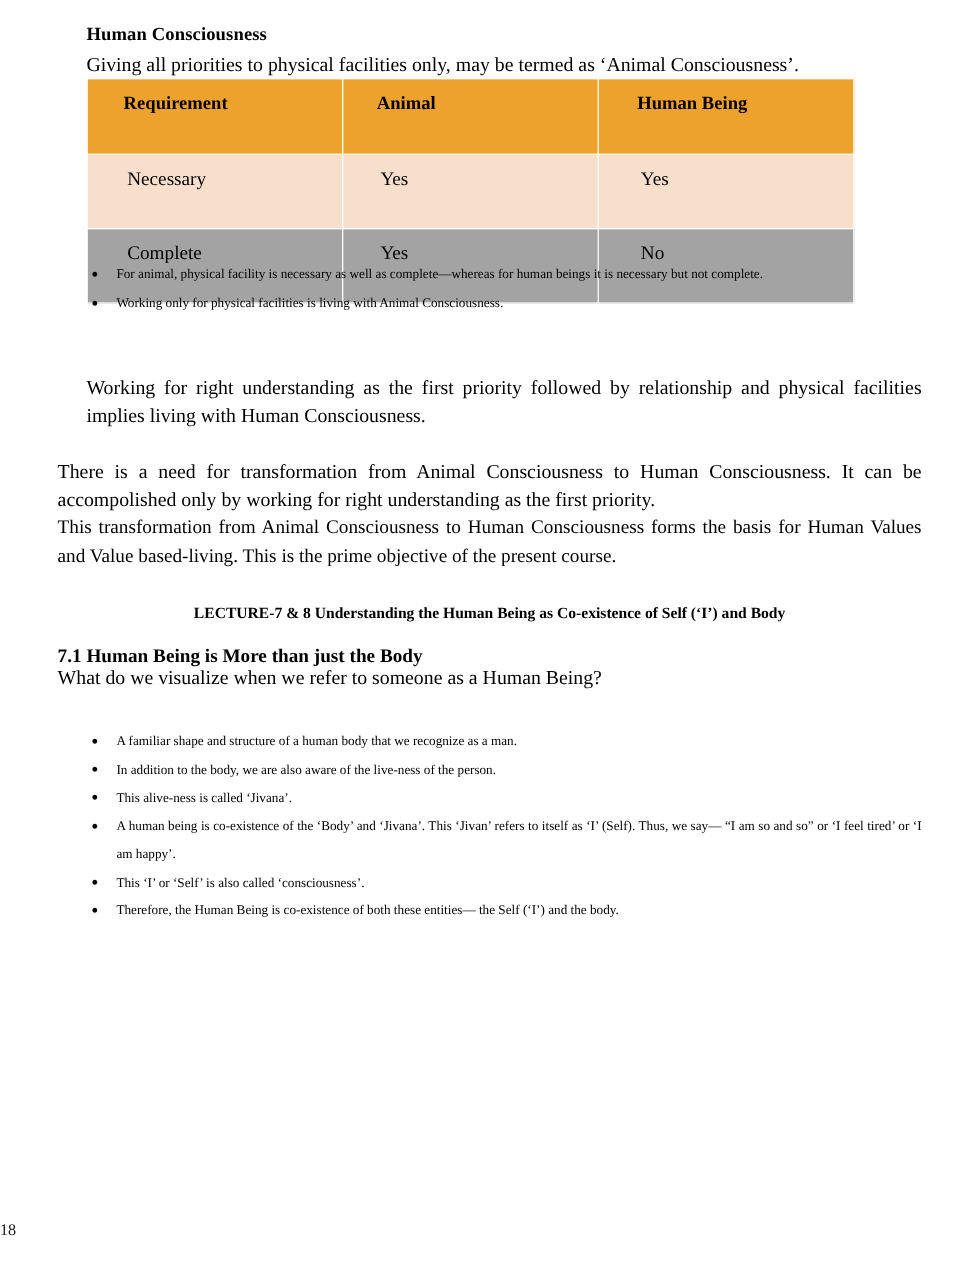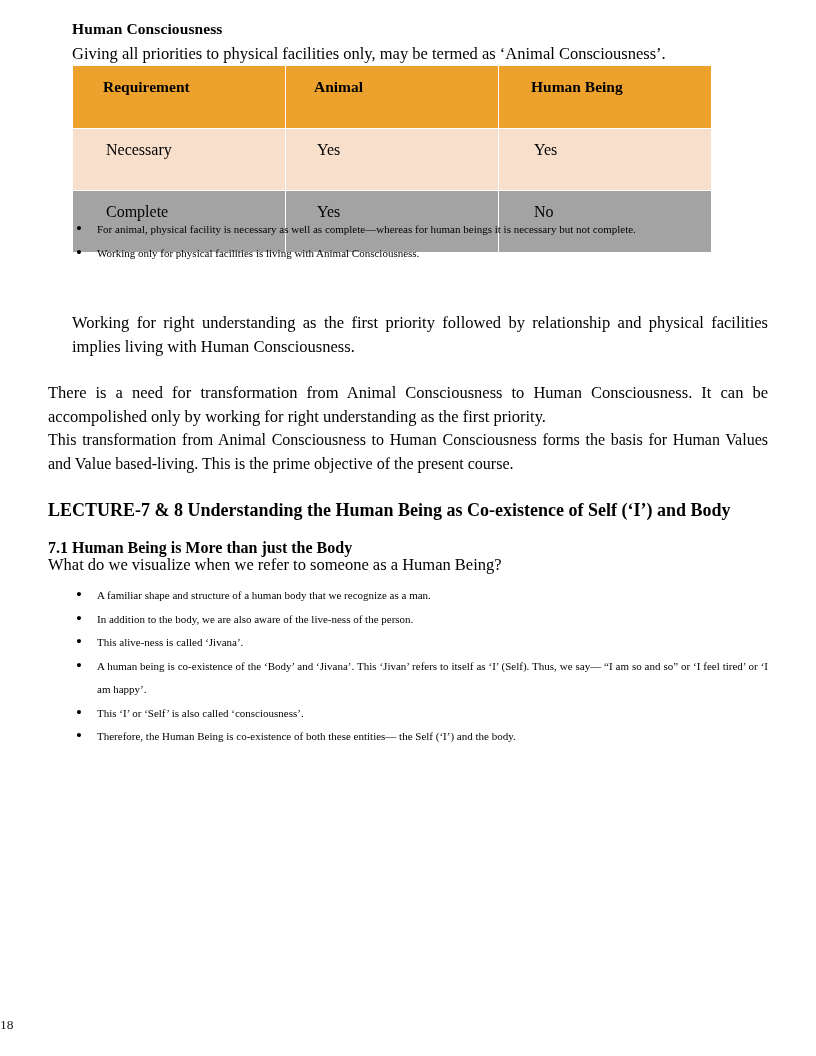--- a/index.html
+++ b/index.html
@@ -107,21 +107,21 @@
   .list-1 {
     position: absolute;
     left: 72px;
     top: 218px;
     width: 696px;
   }
 
   .list-2 {
     position: absolute;
     left: 72px;
-    top: 584px;
+    top: 607px;
     width: 696px;
   }
 
   
   .p-indent {
     position: absolute;
     left: 72px;
     top: 311px;
     width: 696px;
     font-size: 16.5px;
@@ -147,21 +147,22 @@
     font-size: 16px;
     line-height: 23.5px;
     text-align: justify;
   }
 
   .lecture-head {
     position: absolute;
     left: 48px;
     top: 500px;
     width: 720px;
-    font-size: 18px;
+    text-align: center;
+    font-size: 13px;
     font-weight: bold;
     line-height: 21px;
   }
 
   .sub-head {
     position: absolute;
     left: 48px;
     top: 538px;
     font-size: 16px;
     font-weight: bold;

